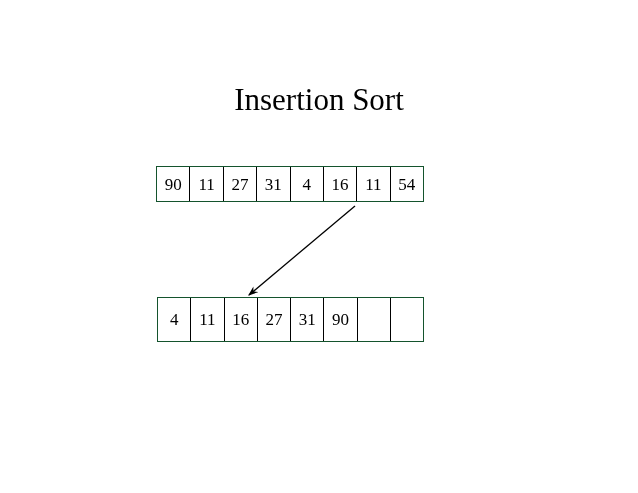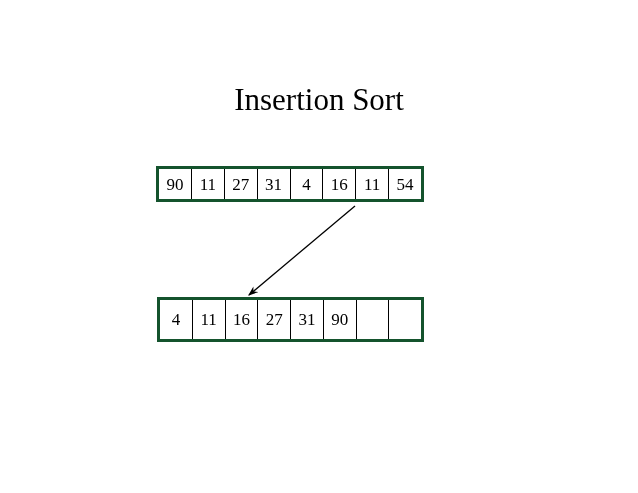--- a/index.html
+++ b/index.html
@@ -29,21 +29,21 @@
     font-size: 31px;
     line-height: 40px;
     color: #000000;
     font-family: "Liberation Serif", "DejaVu Serif", serif;
     font-weight: normal;
     white-space: nowrap;
   }
   .array-row {
     position: absolute;
     display: flex;
-    border: 3px solid #14532d;
+    border: 1px solid #14532d;
     box-sizing: border-box;
     background: #000000;
   }
   #array-row-unsorted {
     left: 156px;
     top: 166px;
     width: 268px;
     height: 36px;
   }
   #array-row-sorted {

